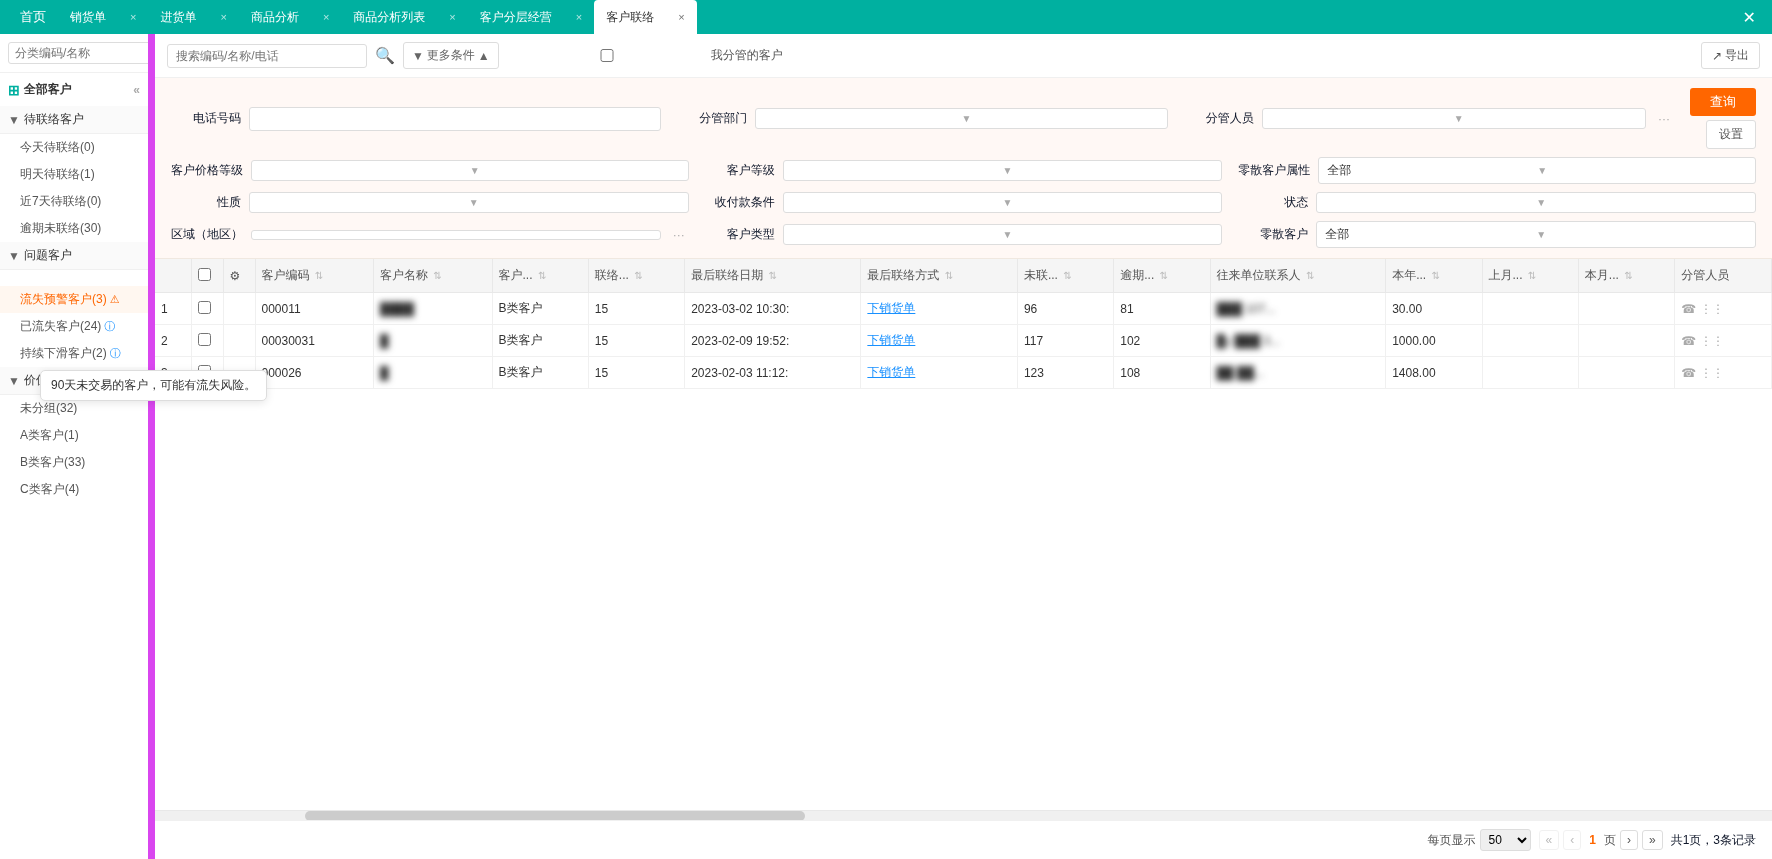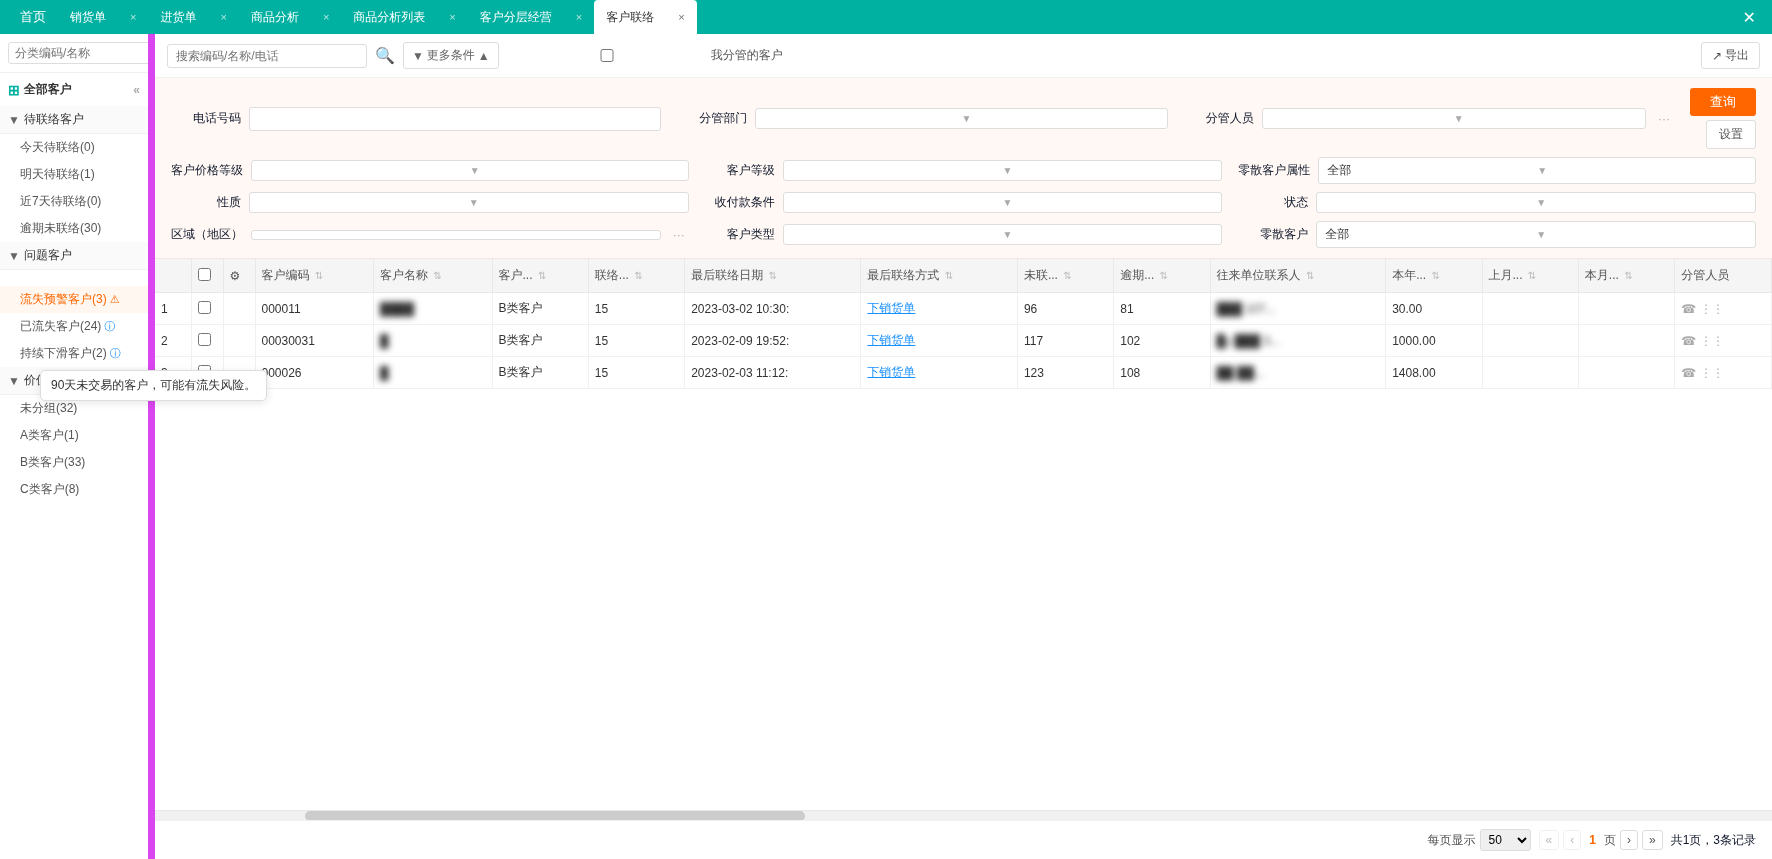--- a/index.html
+++ b/index.html
@@ -487,21 +487,21 @@
     <div class="sidebar-item">
       <span>未分组(32)</span>
     </div>
     <div class="sidebar-item">
       <span>A类客户(1)</span>
     </div>
     <div class="sidebar-item">
       <span>B类客户(33)</span>
     </div>
     <div class="sidebar-item">
-      <span>C类客户(8)</span>
+      <span>C类客户(4)</span>
     </div>
   </div>
 
   <div class="tooltip-box">90天未交易的客户，可能有流失风险。</div>
 
   <div class="content-area">
 
     <div class="filter-bar">
       <input type="text" style="width: 200px;" placeholder="搜索编码/名称/电话">
       <button class="search-btn">🔍</button>

